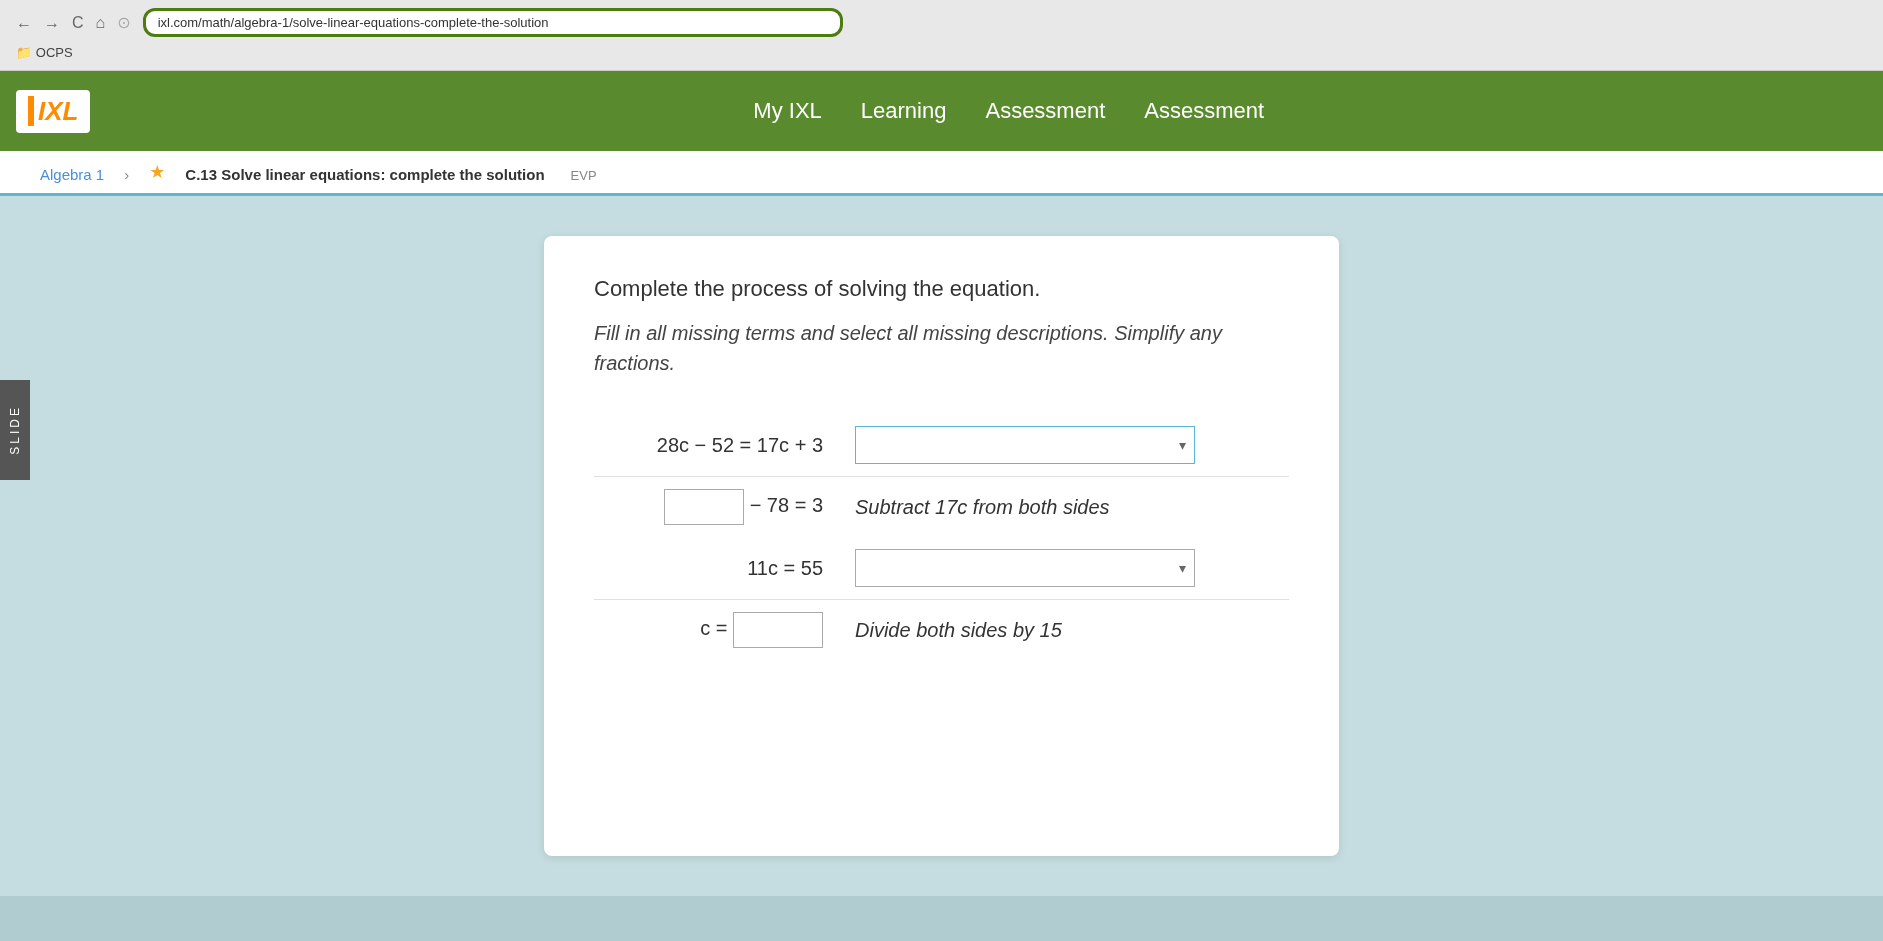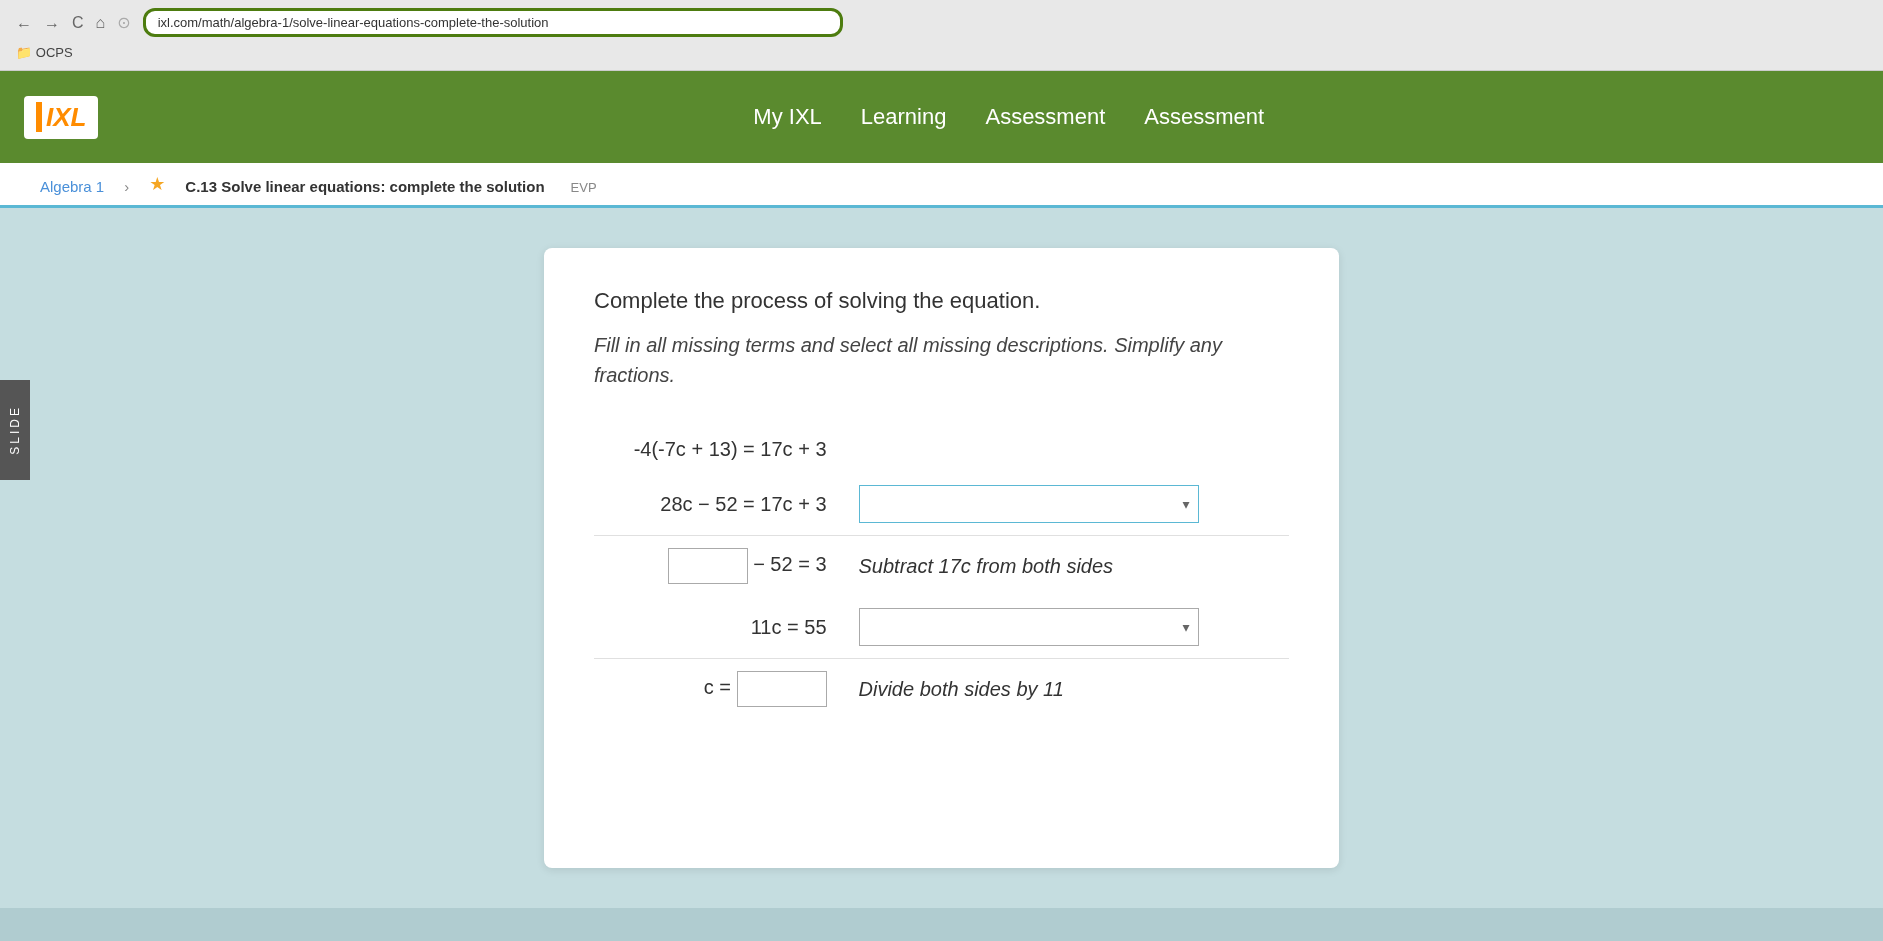--- a/index.html
+++ b/index.html
@@ -48,22 +48,22 @@
       font-size: 13px;
       color: #444;
       padding: 2px 0;
     }
 
     
     .ixl-header {
       background: #5a8a2e;
       display: flex;
       align-items: center;
-      padding: 0 24px;
-      height: 92px;
+      padding: 0 16px;
+      height: 80px;
       gap: 60px;
     }
 
     .ixl-logo {
       background: white;
       color: #ff8c00;
       font-weight: bold;
       font-size: 28px;
       padding: 6px 12px;
       border-radius: 4px;
@@ -309,44 +309,37 @@
 </div>
 
 <div class="main-content">
   <div class="problem-card">
     <p class="problem-title">Complete the process of solving the equation.</p>
     <p class="problem-subtitle">Fill in all missing terms and select all missing descriptions. Simplify any fractions.</p>
 
     <table class="equation-table">
 
       <tbody>
-          <tr>
-        <td class="eq-left">
-          <span>-4(-7c + 13) = 17c + 3</span>
-        </td>
-        <td></td>
-        <td></td>
-      </tr>
 
       <tr>
         <td class="eq-left">
           <span>28c − 52 = 17c + 3</span>
         </td>
         <td>
           <div class="dropdown-box">
             <span class="dropdown-arrow">▾</span>
           </div>
         </td>
         <td></td>
       </tr>
 
       <tr class="row-separator">
         <td class="eq-left">
           <input type="text" class="input-box" value="" style="">
-          <span>− 52 = 3</span>
+          <span>− 78 = 3</span>
         </td>
         <td class="eq-desc">Subtract 17c from both sides</td>
         <td></td>
       </tr>
 
       <tr>
         <td class="eq-left">
           <span>11c = 55</span>
         </td>
         <td>
@@ -355,19 +348,19 @@
           </div>
         </td>
         <td></td>
       </tr>
 
       <tr class="row-separator">
         <td class="eq-left">
           <span>c =</span>
           <input type="text" class="input-box" value="" style="width: 90px;">
         </td>
-        <td class="eq-desc">Divide both sides by 11</td>
+        <td class="eq-desc">Divide both sides by 15</td>
         <td></td>
       </tr>
     </tbody>
       </table>
   </div>
 </div>
 
 </body></html>

